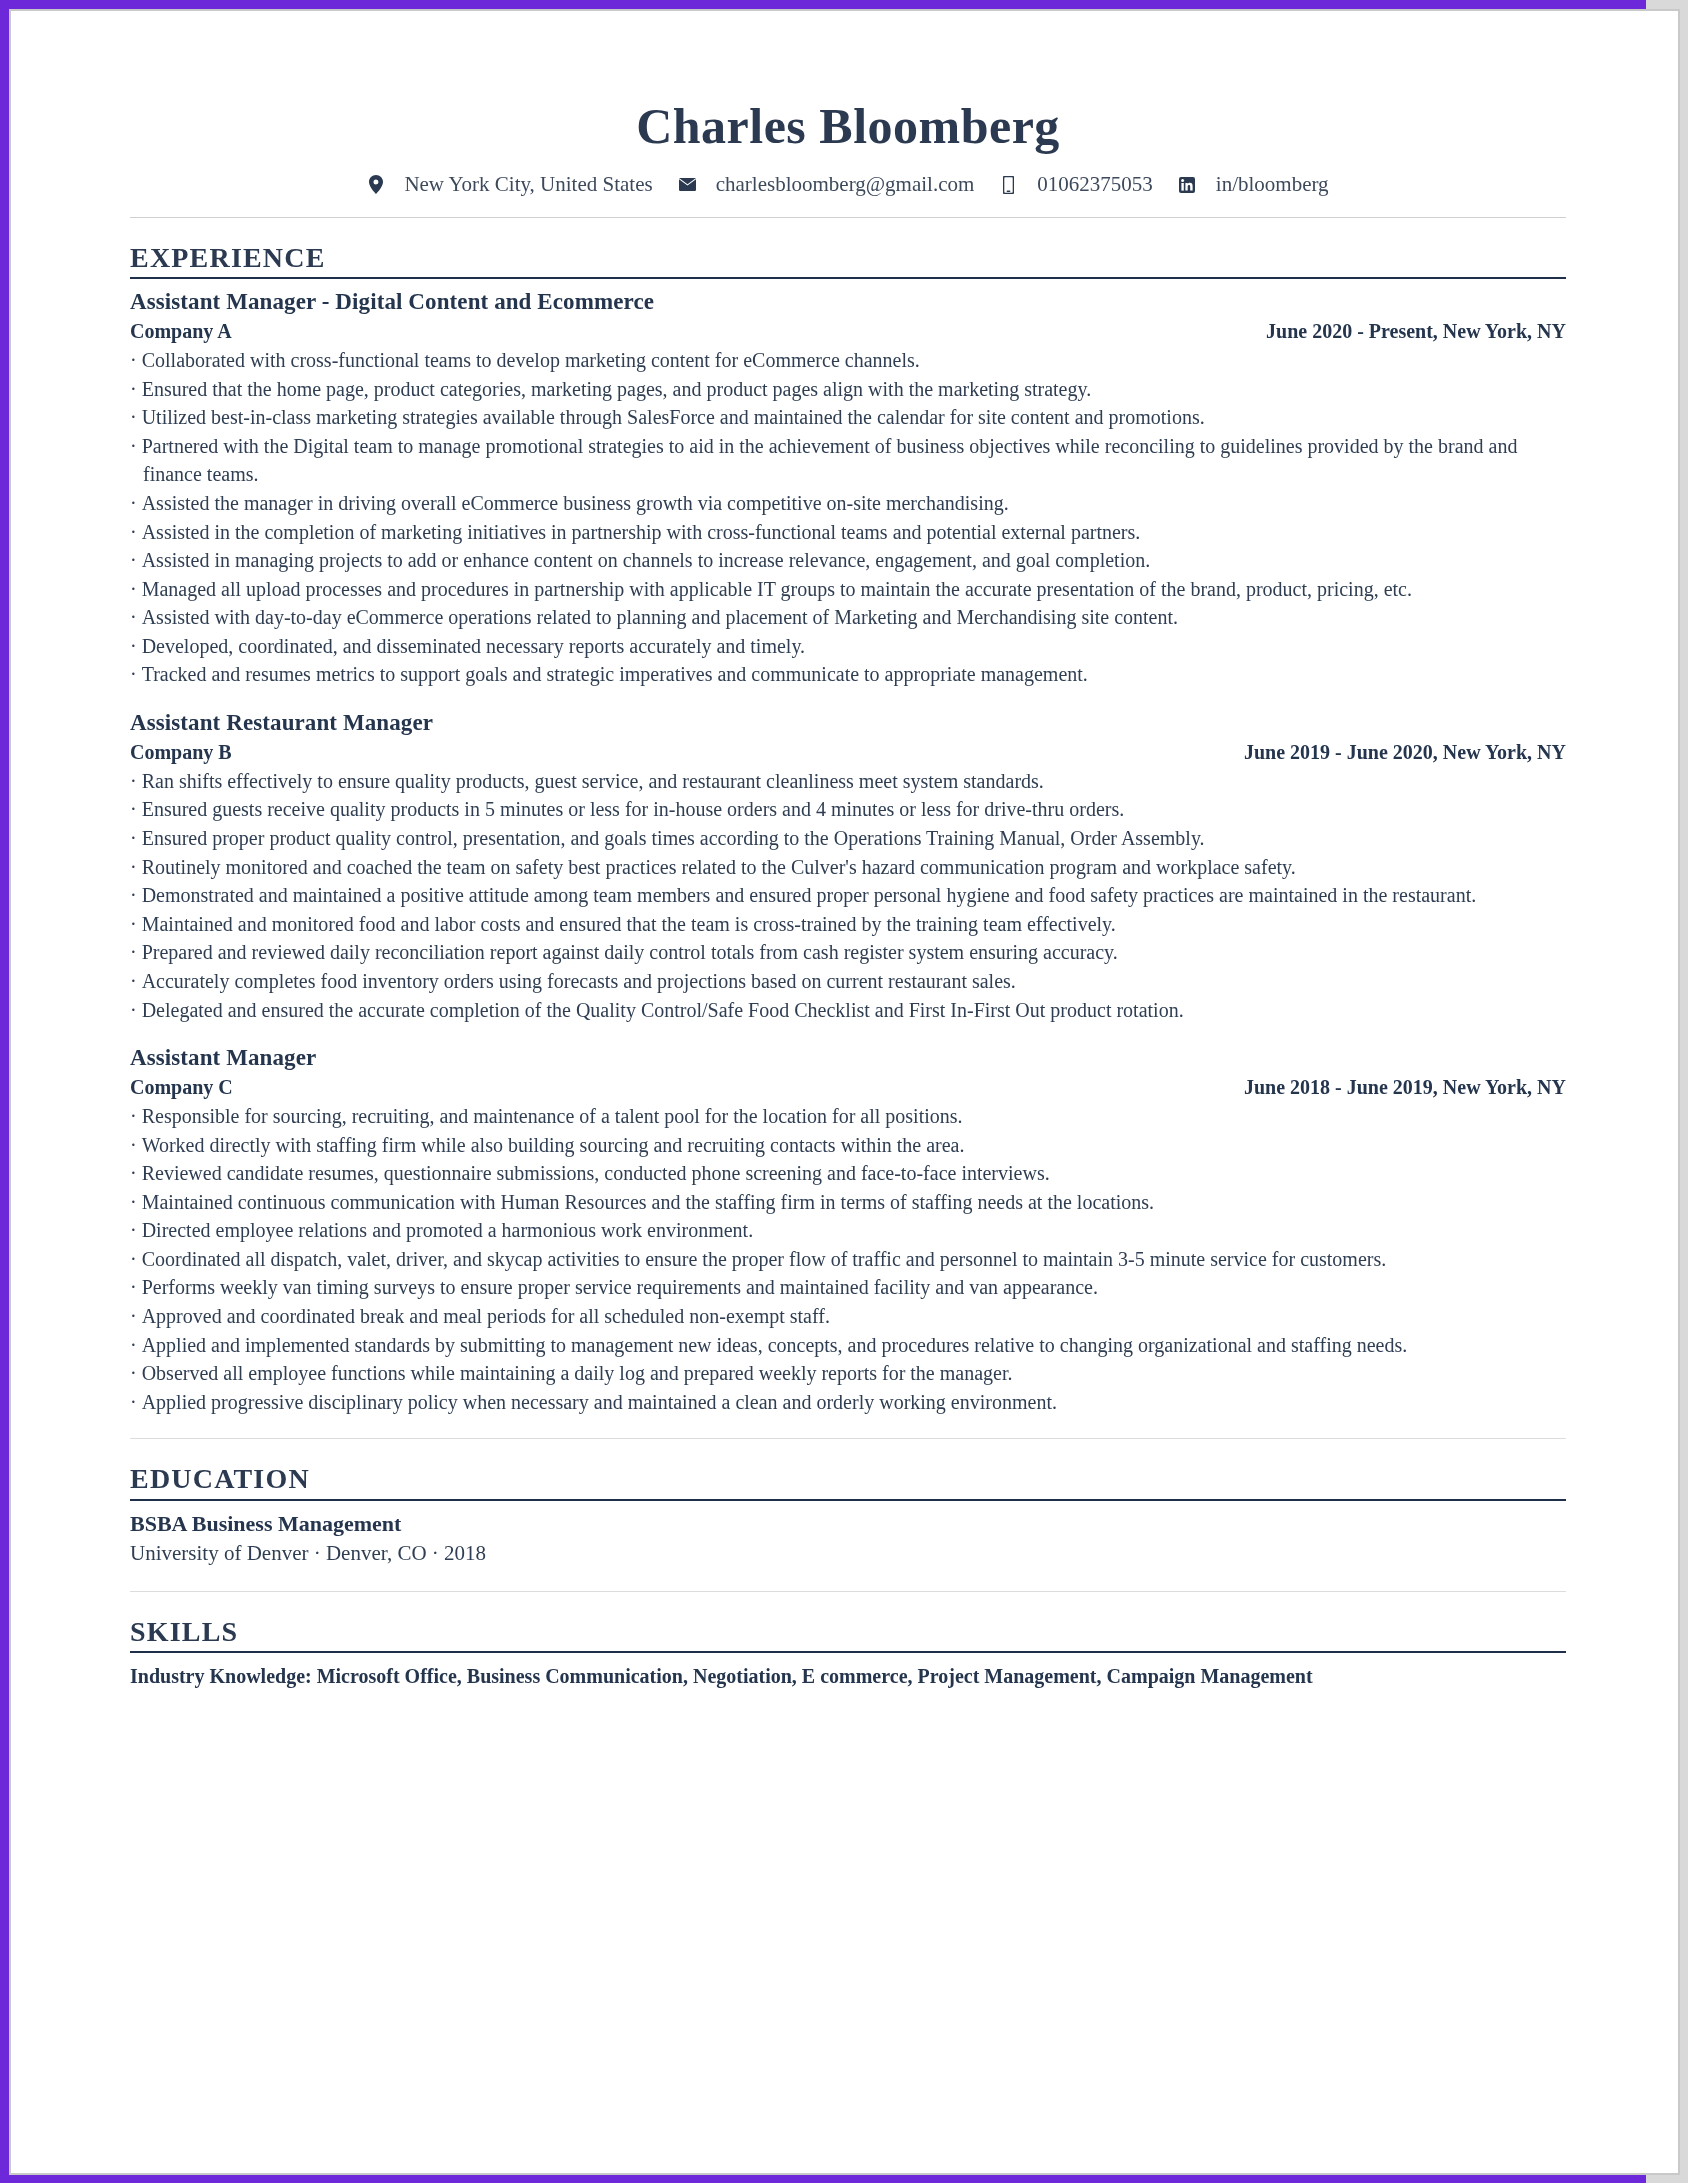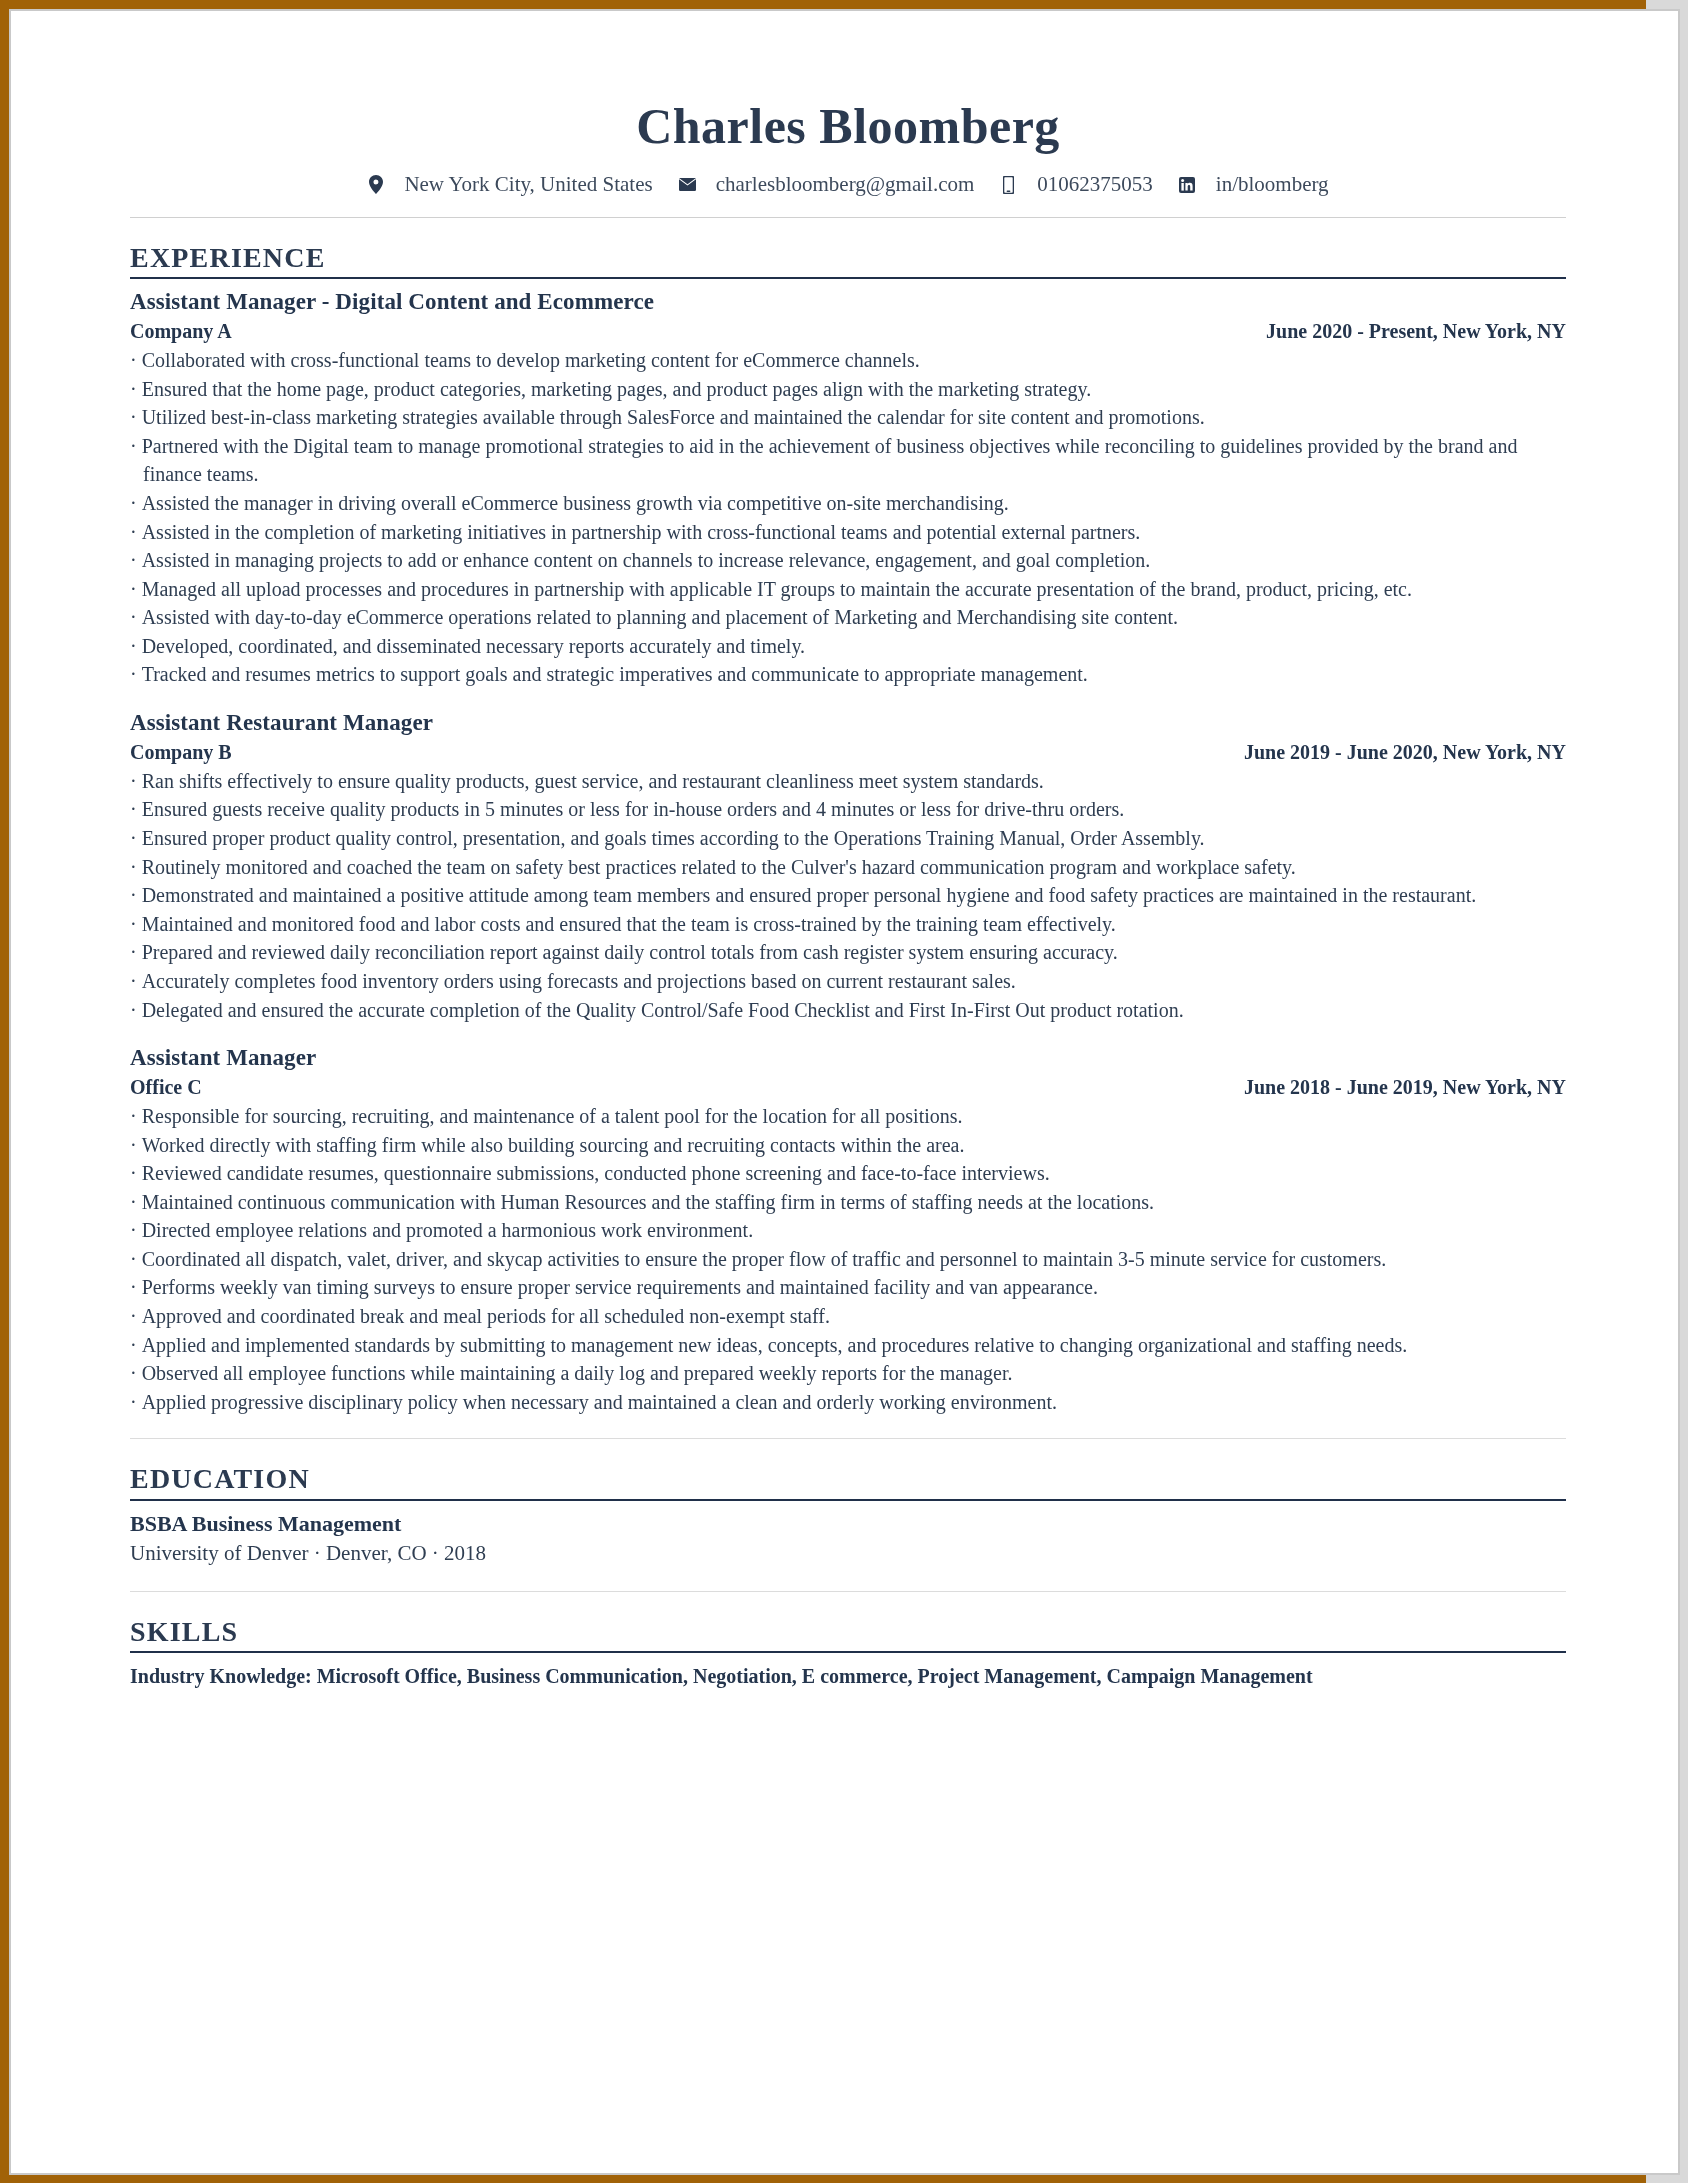--- a/index.html
+++ b/index.html
@@ -13,21 +13,21 @@
     font-family: "Liberation Serif", serif;
     -webkit-font-smoothing: antialiased;
   }
 
   .page-frame {
     position: absolute;
     left: 0;
     top: 0;
     width: 1646px;
     height: 2184px;
-    background: #a16207;
+    background: #6d28d9;
     box-sizing: border-box;
   }
 
   .page-border {
     position: absolute;
     left: 9px;
     top: 9px;
     width: 1671px;
     height: 2166px;
     border: 2px solid #c9c9c9;
@@ -273,21 +273,21 @@
             <div class="bullet">Maintained and monitored food and labor costs and ensured that the team is cross-trained by the training team effectively.</div>
             <div class="bullet">Prepared and reviewed daily reconciliation report against daily control totals from cash register system ensuring accuracy.</div>
             <div class="bullet">Accurately completes food inventory orders using forecasts and projections based on current restaurant sales.</div>
             <div class="bullet">Delegated and ensured the accurate completion of the Quality Control/Safe Food Checklist and First In-First Out product rotation.</div>
           </div>
         </div>
 
         <div class="job">
           <div class="job-title">Assistant Manager</div>
           <div class="job-meta">
-            <span class="job-company">Office C</span>
+            <span class="job-company">Company C</span>
             <span class="job-dates">June 2018 - June 2019, New York, NY</span>
           </div>
           <div class="bullets">
             <div class="bullet">Responsible for sourcing, recruiting, and maintenance of a talent pool for the location for all positions.</div>
             <div class="bullet">Worked directly with staffing firm while also building sourcing and recruiting contacts within the area.</div>
             <div class="bullet">Reviewed candidate resumes, questionnaire submissions, conducted phone screening and face-to-face interviews.</div>
             <div class="bullet">Maintained continuous communication with Human Resources and the staffing firm in terms of staffing needs at the locations.</div>
             <div class="bullet">Directed employee relations and promoted a harmonious work environment.</div>
             <div class="bullet">Coordinated all dispatch, valet, driver, and skycap activities to ensure the proper flow of traffic and personnel to maintain 3-5 minute service for customers.</div>
             <div class="bullet">Performs weekly van timing surveys to ensure proper service requirements and maintained facility and van appearance.</div>

